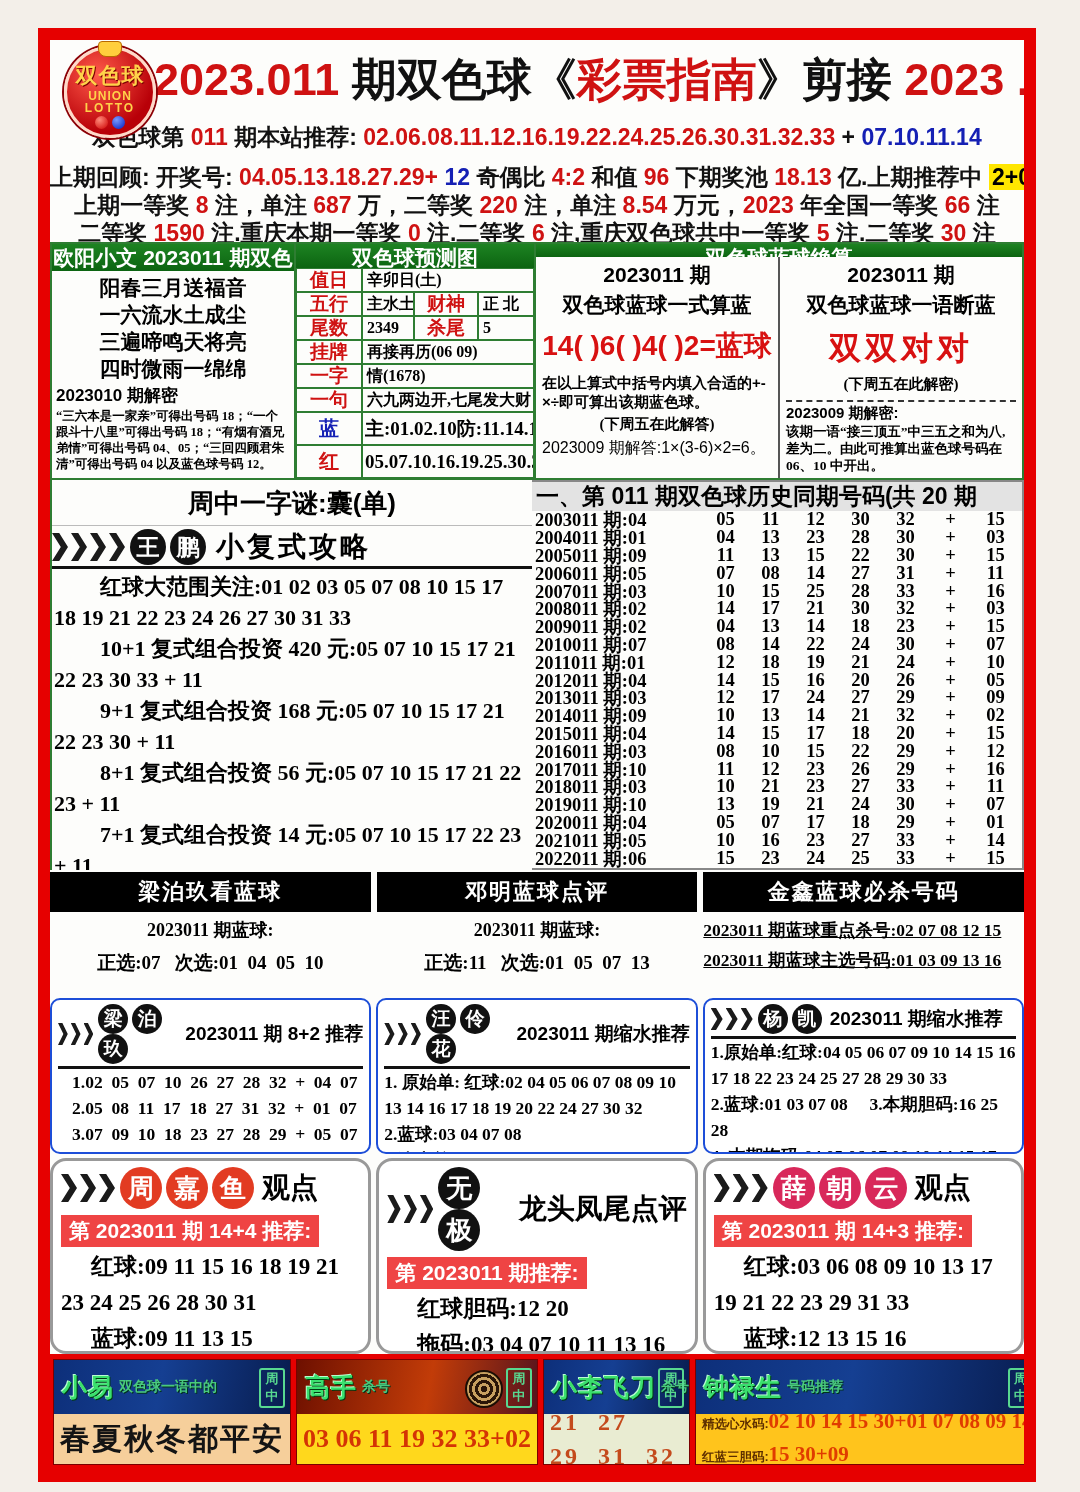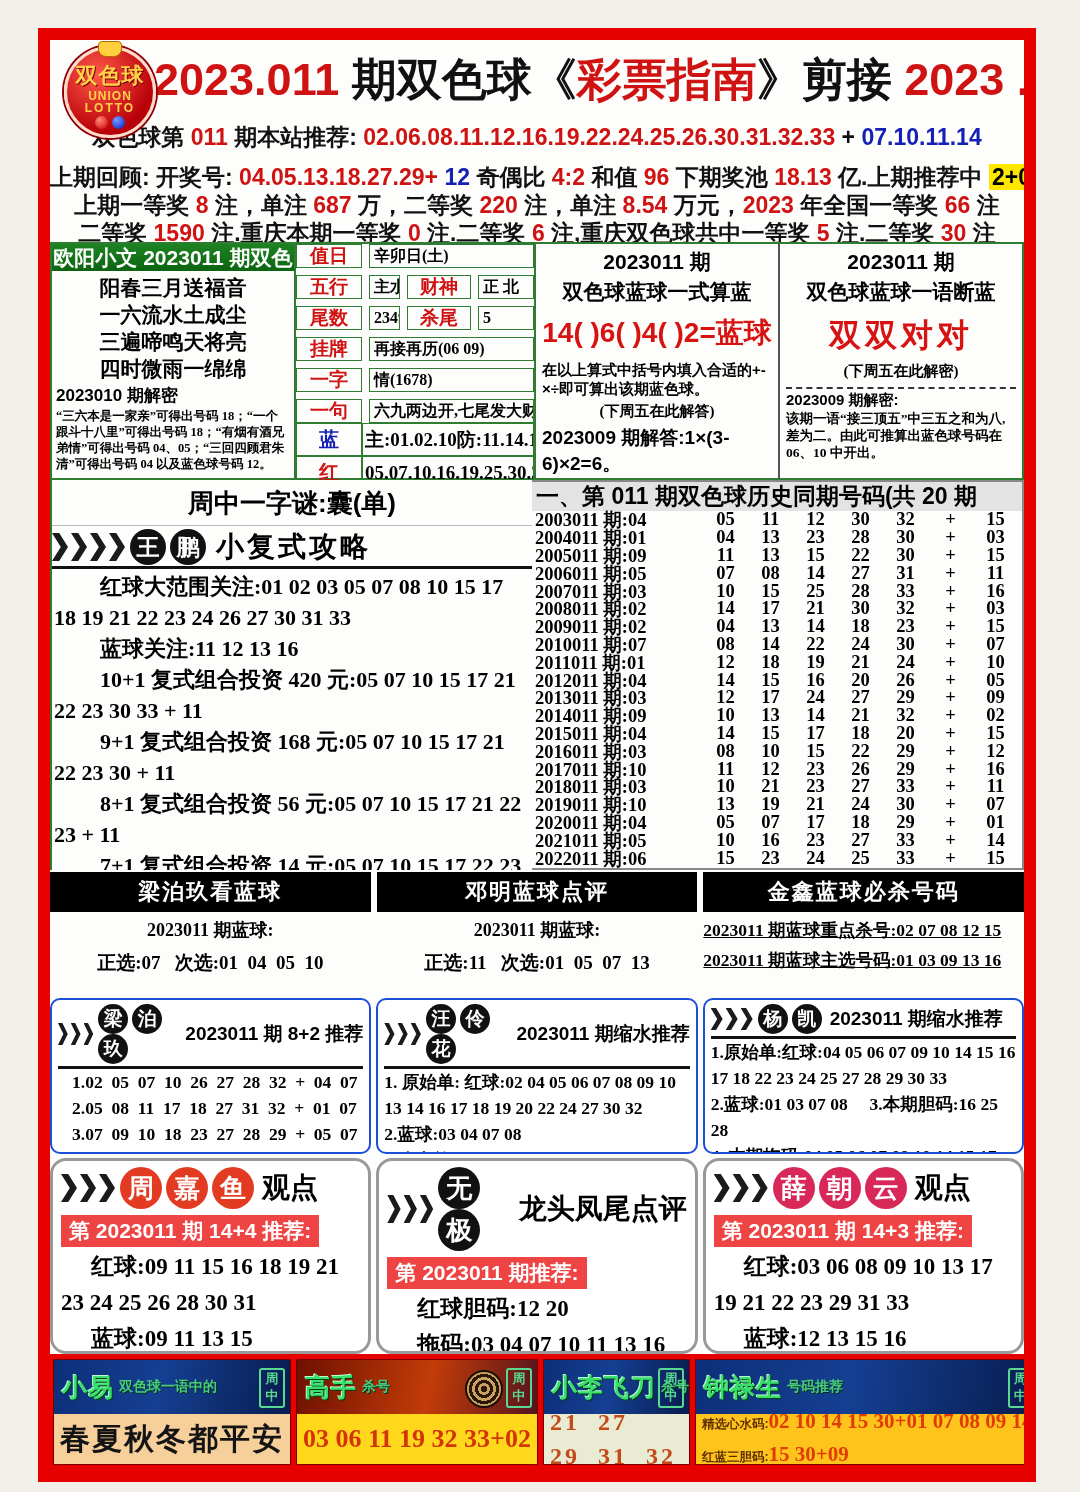--- a/index.html
+++ b/index.html
@@ -29,39 +29,39 @@
   
   .ghead{background:linear-gradient(#1d8322,#0c6411);color:#fff;font-size:21px;font-weight:bold;text-align:center;height:27px;line-height:27px;overflow:hidden;}
 
   
   .rowA{height:238px;display:flex;overflow:hidden;}
   .poem-sec{width:242px;border:2px solid #2e7d32;display:flex;flex-direction:column;}
   .poem-lines{text-align:center;font-weight:bold;font-size:21px;line-height:27px;margin-top:3px;}
   .poem-decode-t{font-weight:bold;font-size:17px;margin:2px 0 0 4px;}
   .poem-decode{font-size:12.5px;line-height:16px;margin:1px 4px 0 4px;font-family:"Liberation Serif",serif;font-weight:bold;}
   .fc-sec{width:238px;border:2px solid #2e7d32;border-left:none;display:flex;flex-direction:column;}
-  .fc-grid{display:grid;grid-template-columns:66px 1fr 64px 56px;grid-auto-rows:24px;gap:7px;}
+  .fc-grid{display:grid;grid-template-columns:66px 1fr 64px 56px;grid-auto-rows:24px;}
   .fc-l{border:1px solid #2e7d32;color:#cf1212;font-weight:bold;font-size:19px;display:flex;align-items:center;justify-content:center;overflow:hidden;}
   .fc-v{border:1px solid #2e7d32;font-weight:bold;font-size:16px;display:flex;align-items:center;padding-left:4px;overflow:hidden;font-family:"Liberation Serif",serif;white-space:nowrap;}
   .sp3{grid-column:2/5;}
   .fc-bl{display:grid;grid-template-columns:66px 1fr;grid-auto-rows:33px;}
   .fc-bl .lab{border:1px solid #2e7d32;font-weight:bold;font-size:20px;display:flex;align-items:center;justify-content:center;}
   .lab.blue{color:#1520b4;} .lab.red{color:#cf1212;}
   .fc-bl .val{border:1px solid #2e7d32;font-weight:bold;font-size:19px;display:flex;align-items:center;padding-left:2px;font-family:"Liberation Serif",serif;white-space:nowrap;overflow:hidden;}
   .bc-sec{flex:1;border:2px solid #2e7d32;border-left:none;display:flex;flex-direction:column;}
   .bc-cols{flex:1;display:flex;}
   .bc-col{flex:1;padding:4px 6px;overflow:hidden;}
   .bc-col+.bc-col{border-left:2px solid #555;}
   .bc-period{text-align:center;font-size:21px;font-weight:bold;}
   .bc-sub{text-align:center;font-size:21px;font-weight:bold;margin-top:2px;}
   .bc-formula{text-align:center;font-size:28px;font-weight:bold;color:#d81111;margin-top:8px;white-space:nowrap;}
   .bc-phrase{text-align:center;font-size:32px;font-weight:bold;color:#d81111;margin-top:8px;letter-spacing:4px;}
   .bc-note{font-size:15px;font-weight:bold;margin-top:8px;line-height:19px;}
   .bc-note2{text-align:center;font-size:15px;font-weight:bold;font-family:"Liberation Serif",serif;margin-top:4px;}
-  .bc-note3{font-size:19px;font-weight:bold;margin-top:4px;}
+  .bc-note3{font-size:16px;font-weight:normal;margin-top:4px;}
   .bc-dash{border-top:2px dashed #333;margin:6px 0 2px 0;}
   .bc-dec-t{font-size:15px;font-weight:bold;}
   .bc-dec{font-size:13.5px;font-weight:bold;line-height:17px;font-family:"Liberation Serif",serif;}
 
   
   .rowB{height:390px;display:flex;overflow:hidden;}
   .zg-sec{width:480px;display:flex;flex-direction:column;border-left:2px solid #2e7d32;}
   .riddle{font-size:26px;font-weight:bold;text-align:center;padding:6px 0 4px 0;border-bottom:1px solid #bbb;}
   .wp-banner{position:relative;height:46px;display:flex;align-items:center;border-bottom:3px solid #111;margin-top:2px;}
   .chev{display:inline-block;width:16px;height:28px;background:#1b1b1b;margin-right:3px;
@@ -220,21 +220,20 @@
       <div class="wp-banner">
         <span class="chev"></span>
         <span class="chev"></span>
         <span class="chev"></span>
         <span class="chev"></span>
         <span><span class="circle">王</span><span class="circle">鹏</span></span>
         <span class="wp-title">小复式攻略</span>
       </div>
       <div class="wp-lines">
           <div class="li">红球大范围关注:01 02 03 05 07 08 10 15 17 18 19 21 22 23 24 26 27 30 31 33</div>
-          <div class="li">蓝球关注:11 12 13 16</div>
           <div class="li">10+1 复式组合投资 420 元:05 07 10 15 17 21 22 23 30 33 + 11</div>
           <div class="li">9+1 复式组合投资 168 元:05 07 10 15 17 21 22 23 30 + 11</div>
           <div class="li">8+1 复式组合投资 56 元:05 07 10 15 17 21 22 23 + 11</div>
           <div class="li">7+1 复式组合投资 14 元:05 07 10 15 17 22 23 + 11</div>
         </div>
     </div>
 
     <div class="hist-sec">
       <div class="hist-title">一、第 011 期双色球历史同期号码(共 20 期</div>
       <div>

